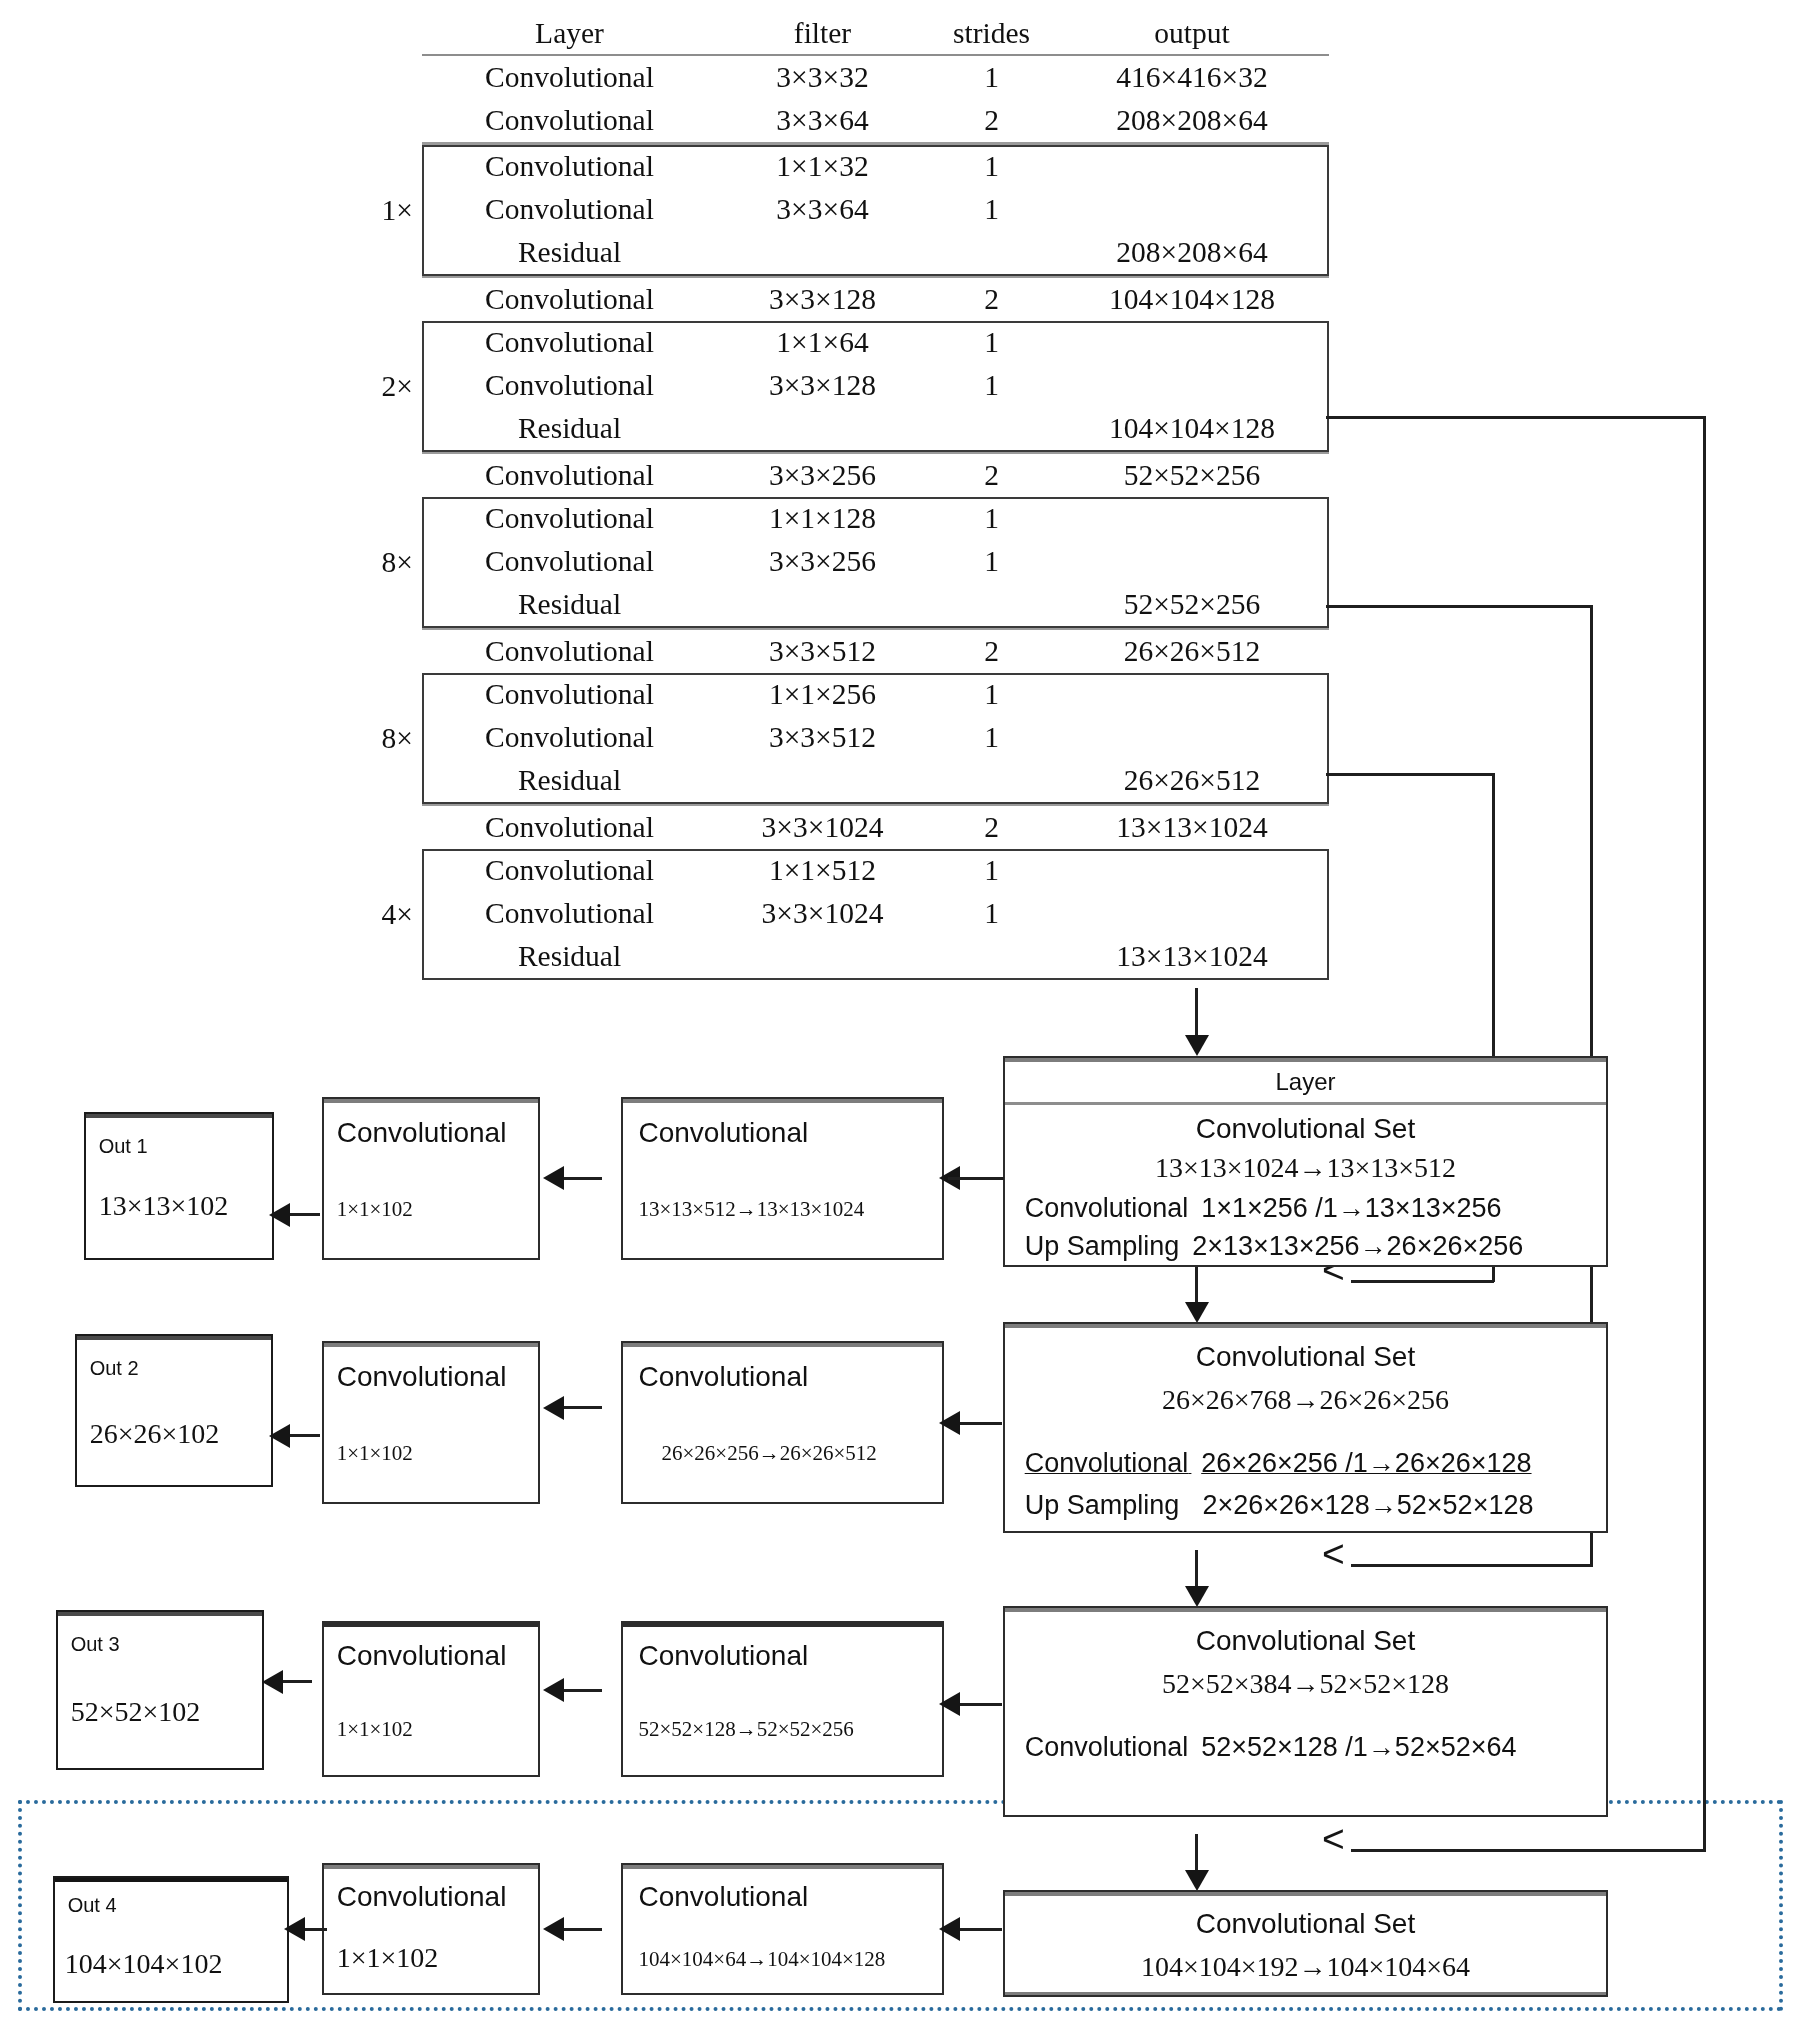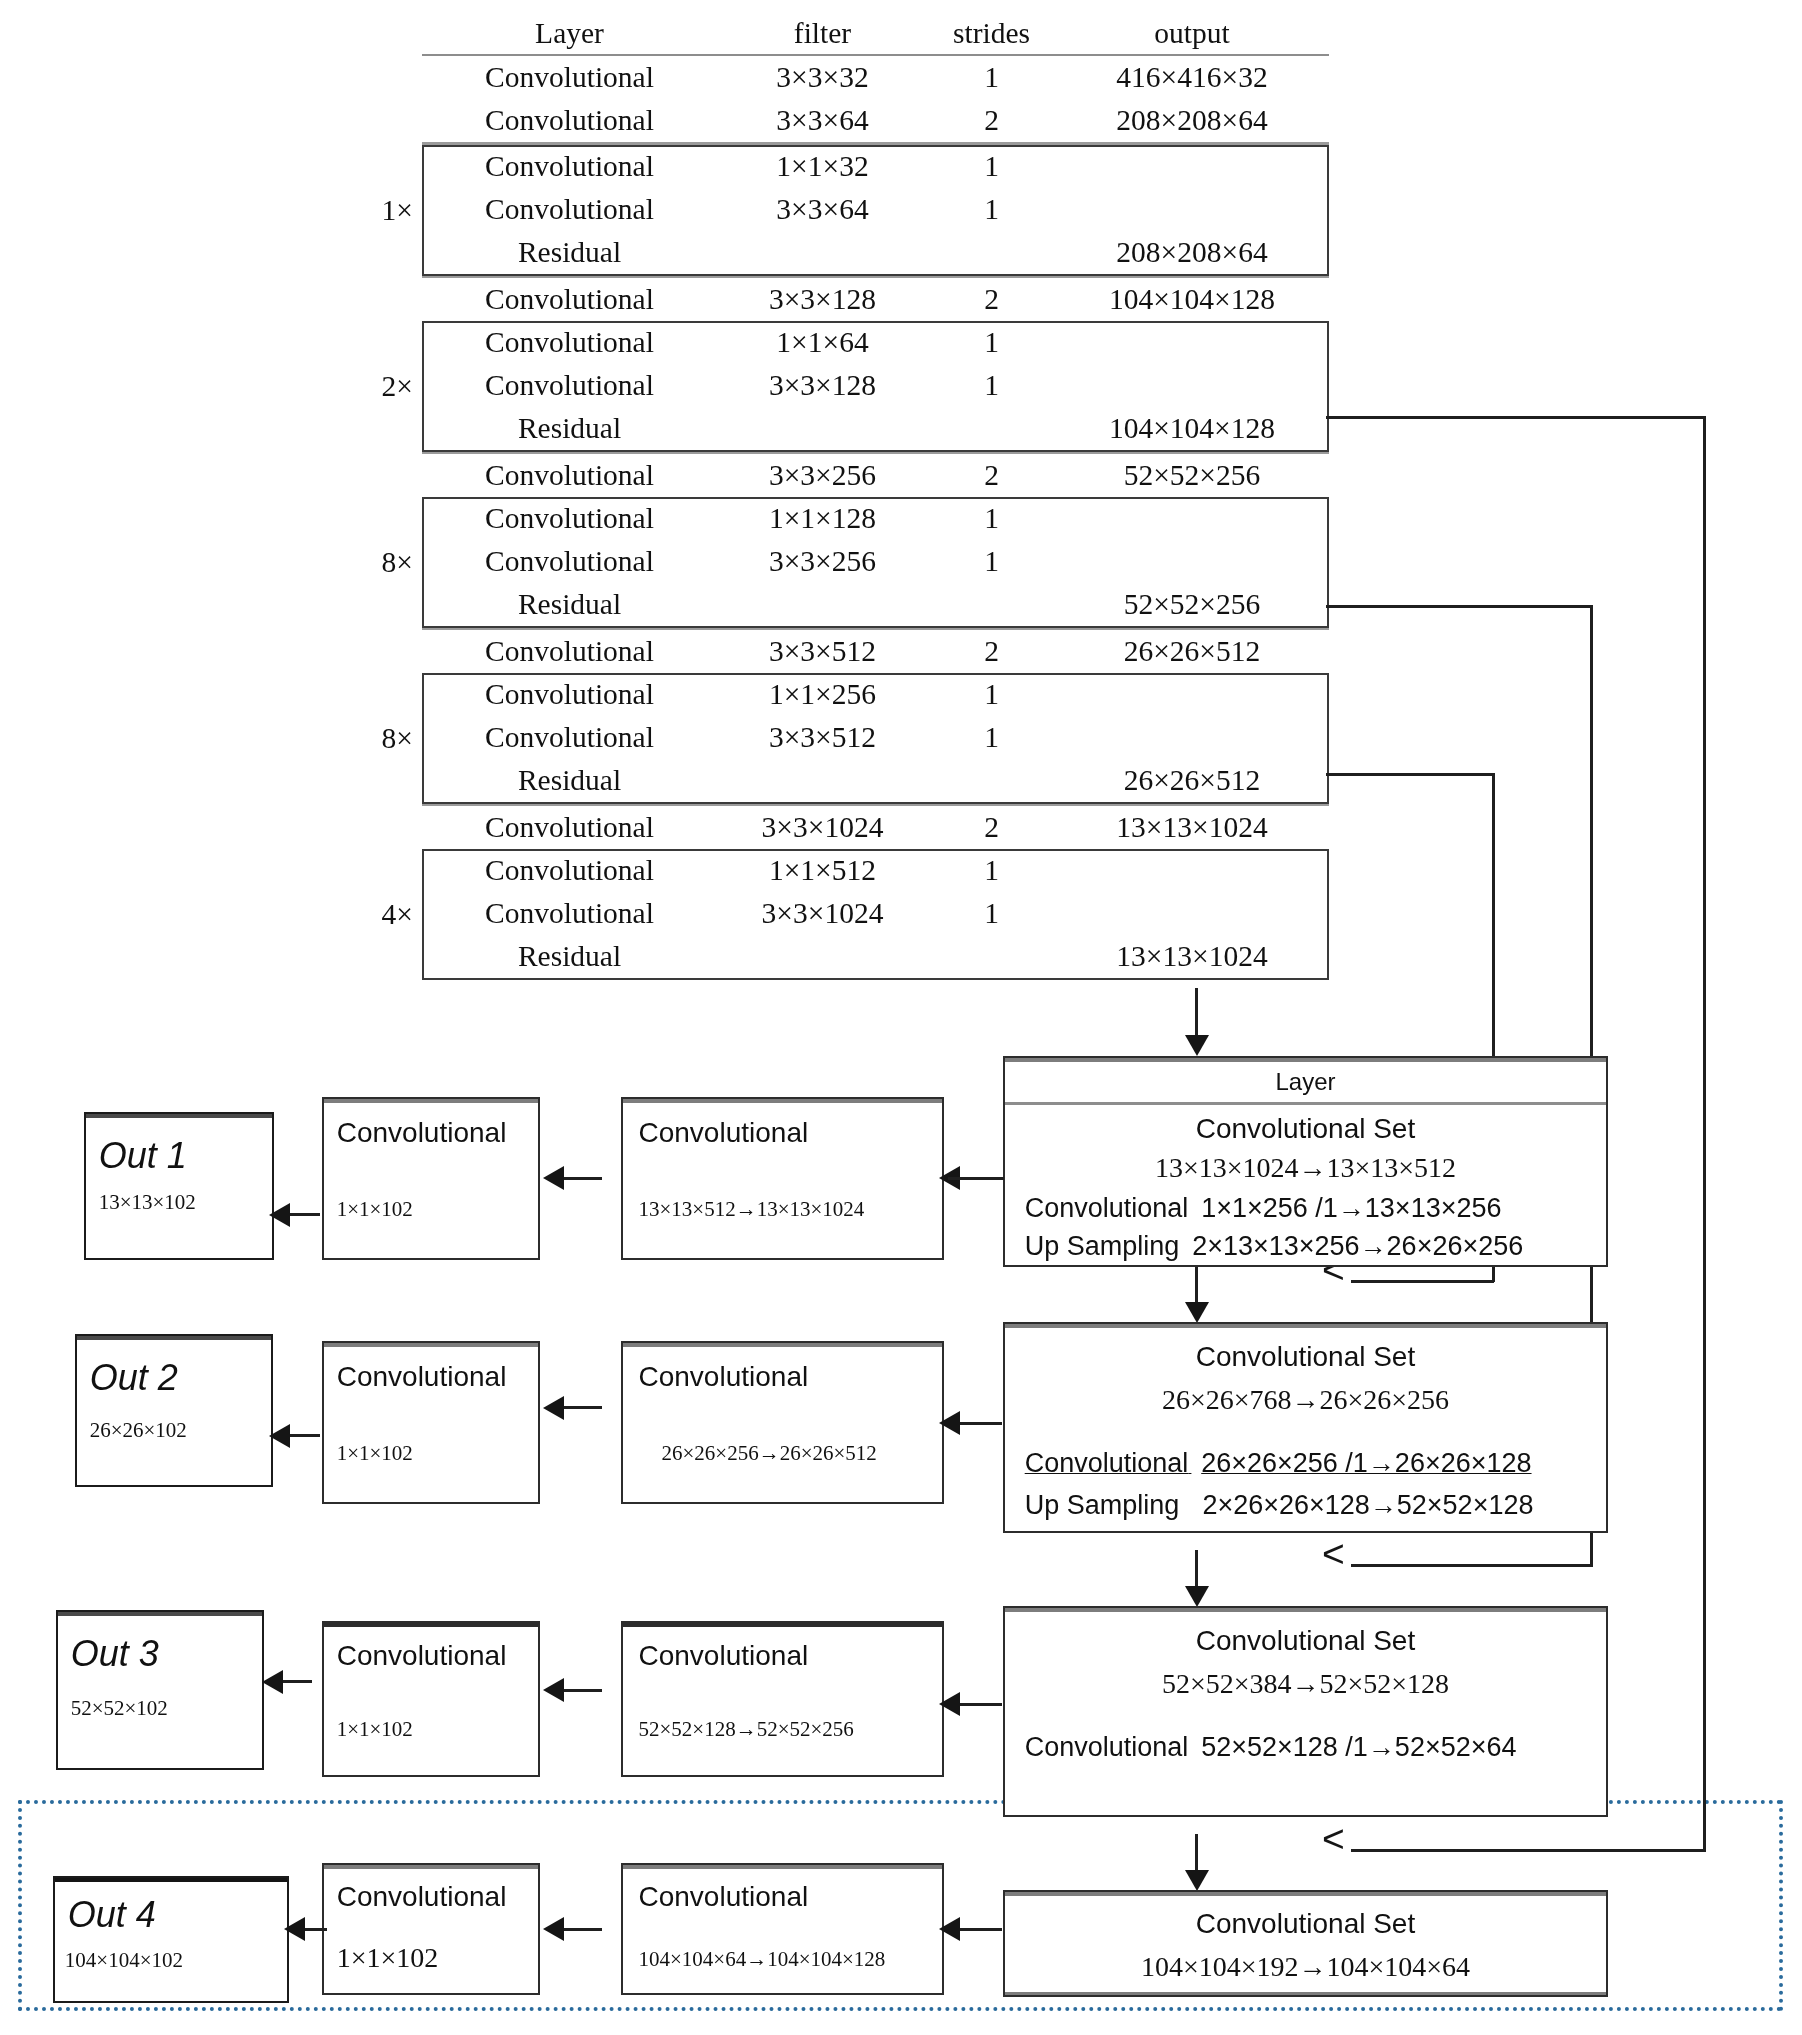--- a/index.html
+++ b/index.html
@@ -32,22 +32,22 @@
   .grp-rows{ position:relative; }
 
   
   .box{
     position:absolute; box-sizing:border-box;
     border:2.1px solid #2c2c2c; background:#fff;
     font-family:"Liberation Sans", sans-serif;
   }
   .box-top-rule{ position:absolute; left:0; right:0; top:0; height:3.5px; background:#7d7d7d; }
   .out-box{ border:2.8px solid #1b1b1b; }
-  .out-title{ font-size:36px; font-family:"Liberation Sans", sans-serif;font-style:italic; }
-  .out-dim{ font-size:21px; font-family:"Liberation Serif", serif; }
+  .out-title{ font-size:20px; font-family:"Liberation Sans", sans-serif; }
+  .out-dim{ font-size:28px; font-family:"Liberation Serif", serif; }
 
   .conv-lbl{ font-size:28px; font-family:"Liberation Sans", sans-serif; }
   .conv-dim{ font-size:21px; font-family:"Liberation Serif", serif; }
 
   .set-hdr-layer{ font-size:24px; text-align:center; font-family:"Liberation Sans", sans-serif;}
   .set-title{ font-size:28px; text-align:center; font-family:"Liberation Sans", sans-serif; }
   .set-dim{ font-size:28px; text-align:center; font-family:"Liberation Serif", serif; }
   .set-line{ font-size:27px; font-family:"Liberation Sans", sans-serif; white-space:nowrap; }
 
   

